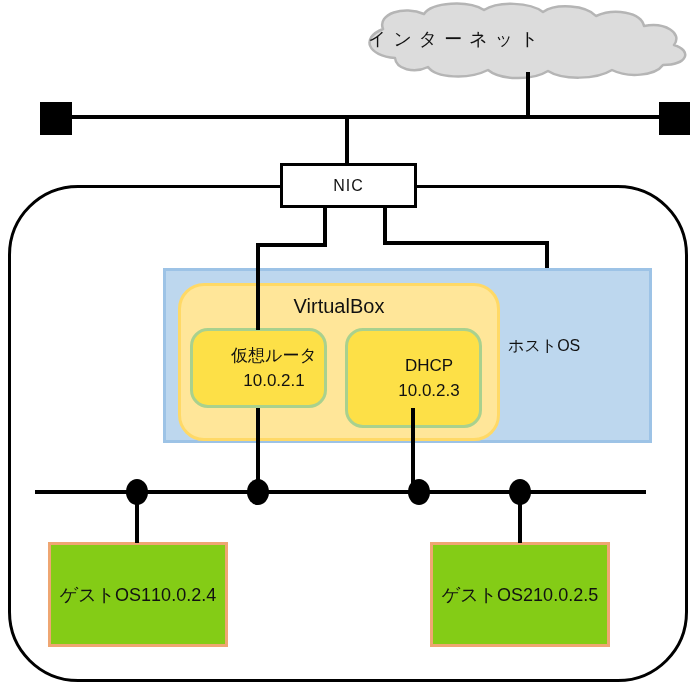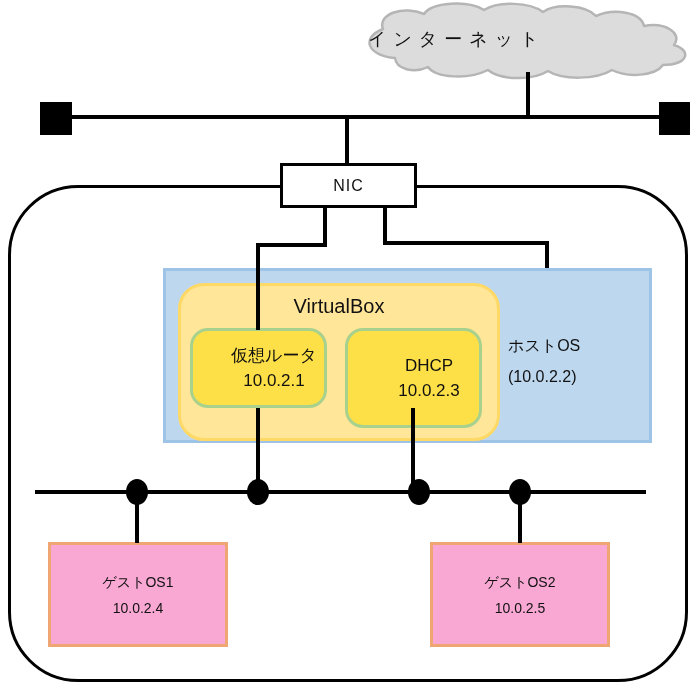--- a/index.html
+++ b/index.html
@@ -48,24 +48,24 @@
     display:flex;flex-direction:column;align-items:center;justify-content:center;
     font-size:17px;line-height:25px;text-align:center;padding-left:31px;
   }
   #router-box{left:190px;top:328px;width:137px;height:80px;}
   #dhcp-box{left:345px;top:328px;width:137px;height:100px;}
   #host-label{
     left:508px;top:330px;width:140px;
     font-size:16px;line-height:31px;z-index:2;
   }
   .guest-box{
-    background:#f9a8d4;border:3px solid #EFA672;
+    background:#84cc16;border:3px solid #EFA672;
     box-sizing:border-box;z-index:2;
-    display:flex;flex-direction:column;align-items:center;justify-content:center;
-    font-size:14px;line-height:26px;text-align:center;
+    display:flex;flex-direction:row;align-items:center;justify-content:center;
+    font-size:18px;line-height:26px;text-align:center;
   }
   #guest1-box{left:48px;top:542px;width:180px;height:105px;}
   #guest2-box{left:430px;top:542px;width:180px;height:105px;}
   
   #cloud-label{
     left:368px;top:27px;width:300px;text-align:left;
     font-size:18px;letter-spacing:7px;z-index:2;
   }
   
   #wires{
@@ -97,21 +97,20 @@
   </svg>
 
   <div id="cloud-label" class="abs">インターネット</div>
 
   <div id="outer-rect" class="abs"></div>
 
   <div id="host-box" class="abs"></div>
 
   <div id="host-label" class="abs">
     <div>ホストOS</div>
-    <div>(10.0.2.2)</div>
   </div>
 
   <div id="vbox-box" class="abs">
     <div id="vbox-label" class="abs">VirtualBox</div>
   </div>
 
   <div id="router-box" class="abs service-box">
     <div>仮想ルータ</div>
     <div>10.0.2.1</div>
   </div>

